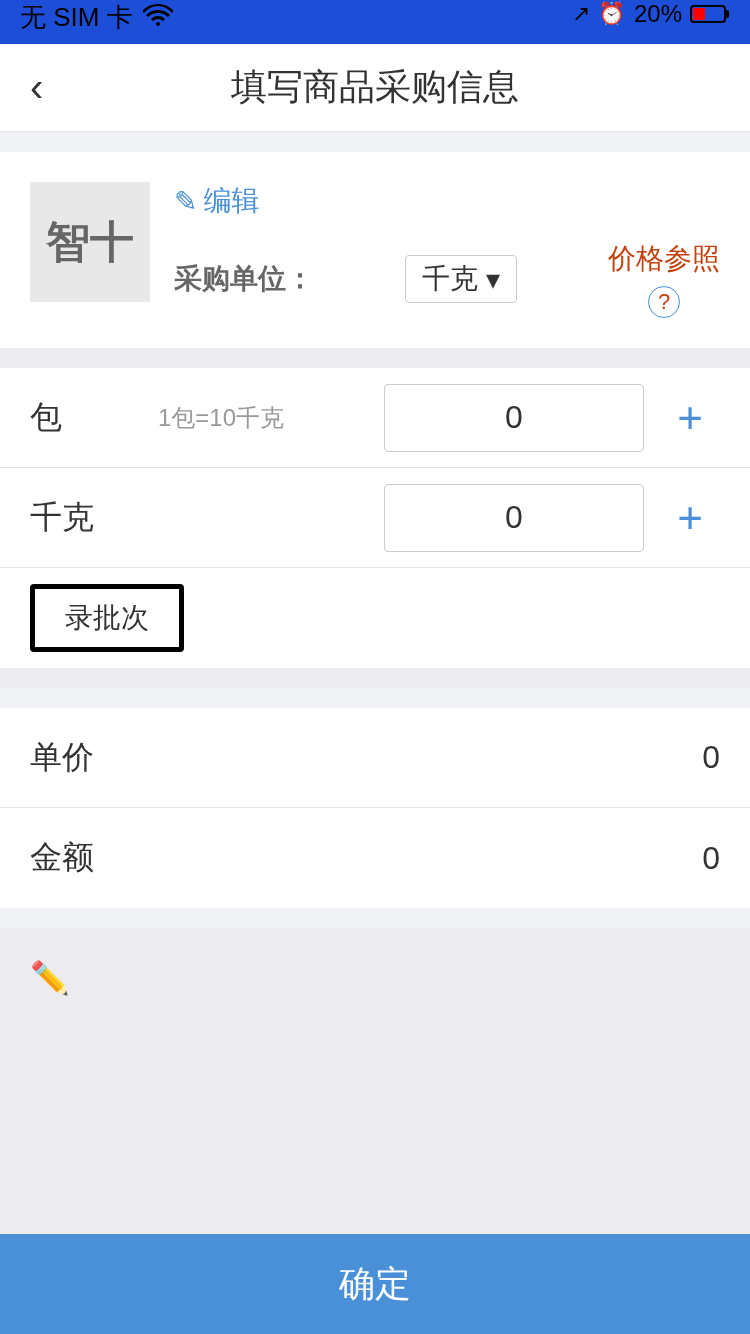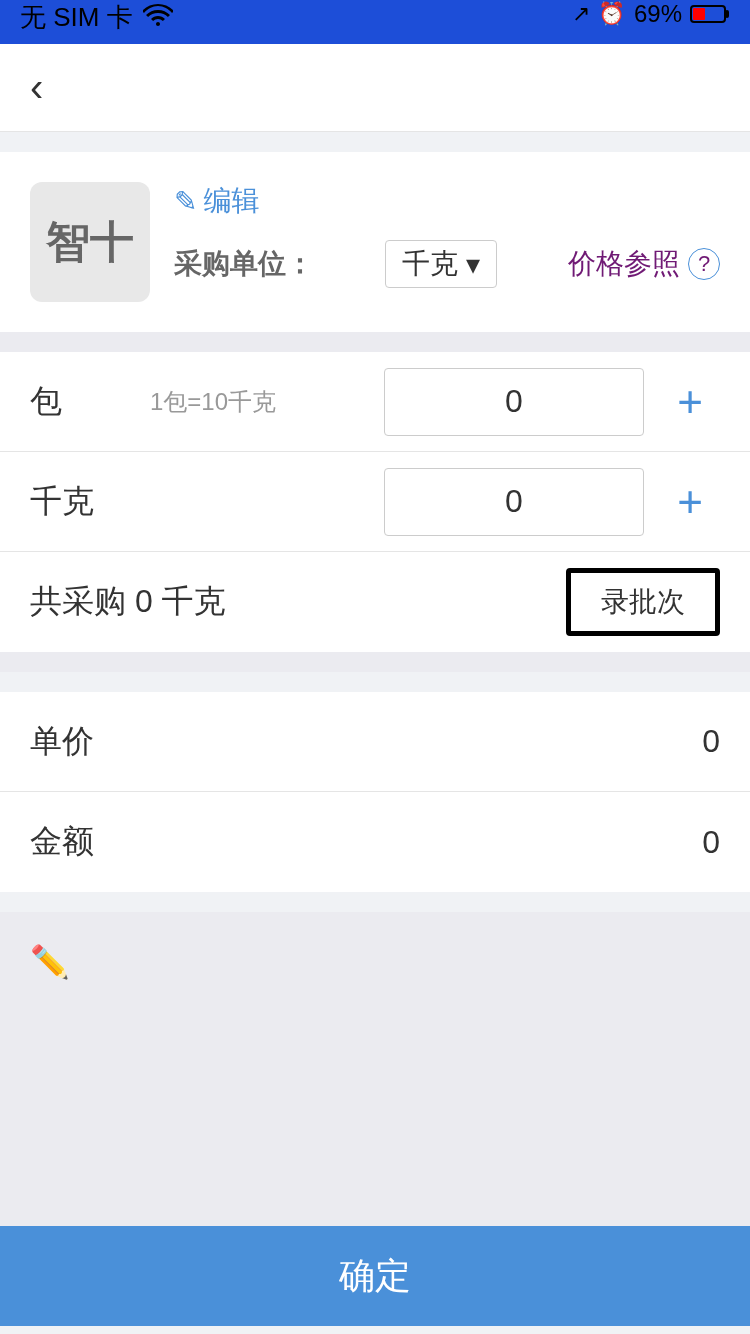--- a/index.html
+++ b/index.html
@@ -72,21 +72,21 @@
       margin-top: 20px;
       padding: 30px;
       display: flex;
       align-items: flex-start;
       gap: 24px;
     }
     .product-thumb {
       width: 120px;
       height: 120px;
       background: #e8e8e8;
-      border-radius: 12px;
+      border-radius: 0;
       display: flex;
       flex-direction: column;
       align-items: center;
       justify-content: center;
       flex-shrink: 0;
       color: #999;
       font-size: 24px;
     }
     .product-thumb-logo {
       font-size: 44px;
@@ -133,26 +133,27 @@
       border: 1px solid #ccc;
       border-radius: 4px;
       padding: 4px 16px;
       font-size: 28px;
       color: #333;
       background: #fff;
       cursor: pointer;
       gap: 8px;
     }
     .price-ref {
-      color: #701a75;
+      color: #c2410c;
       font-size: 28px;
       display: flex;
       align-items: center;
       gap: 8px;
       cursor: pointer;
+      flex-direction: column;
     }
 
     
     .separator {
       height: 20px;
       background: #ebebf0;
     }
 
     
     .input-section {
@@ -166,20 +167,21 @@
       border-bottom: 1px solid #e5e5e5;
     }
     .input-row-label {
       font-size: 32px;
       color: #333;
       min-width: 120px;
     }
     .input-row-sublabel {
       font-size: 24px;
       color: #999;
+      margin-left: 8px;
     }
     .input-field-wrap {
       flex: 1;
       display: flex;
       align-items: center;
       justify-content: flex-end;
       gap: 16px;
     }
     .input-box {
       width: 260px;
@@ -285,21 +287,21 @@
       width: 750px;
       height: 100px;
       background: #4a90d9;
       display: flex;
       align-items: center;
       justify-content: center;
       color: #fff;
       font-size: 36px;
       cursor: pointer;
       position: fixed;
-      bottom: 8px;
+      bottom: 0;
       left: 0;
     }
   </style>
 </head>
 <body>
 
 <div class="status-bar">
   <div class="status-left">
     <span>无 SIM 卡</span>
     <span>
@@ -307,33 +309,34 @@
         <path d="M15 18c1.1 0 2 .9 2 2s-.9 2-2 2-2-.9-2-2 .9-2 2-2z" fill="#000"></path>
         <path d="M15 12c2.7 0 5.2 1.1 7 2.9l-2.1 2.1C18.5 15.8 16.8 15 15 15s-3.5.8-4.9 2L8 14.9C9.8 13.1 12.3 12 15 12z" fill="#000"></path>
         <path d="M15 6C19.6 6 23.8 7.9 27 11l-2.1 2.1C22.5 10.5 19 9 15 9s-7.5 1.5-9.9 4.1L3 11C6.2 7.9 10.4 6 15 6z" fill="#000"></path>
         <path d="M15 0C21.3 0 27 2.6 31 7L29 9C25.6 4.9 20.6 2 15 2S4.4 4.9 1 9L-1 7C3 2.6 8.7 0 15 0z" fill="#000"></path>
       </svg>
     </span>
   </div>
   <div class="status-right">
     <span style="font-size:22px;">↗</span>
     <span style="font-size:22px;">⏰</span>
-    <span>69%</span>
+    <span>20%</span>
     <span style="display:inline-flex;align-items:center;">
       <svg width="40" height="22" viewBox="0 0 40 22">
         <rect x="1" y="3" width="34" height="16" rx="3" stroke="#000" stroke-width="2" fill="none"></rect>
         <rect x="3" y="5" width="12" height="12" rx="1" fill="#f00"></rect>
         <rect x="35" y="7" width="4" height="8" rx="2" fill="#000"></rect>
       </svg>
     </span>
   </div>
 </div>
 
 <div class="nav-bar">
   <span class="nav-back">‹</span>
+  <span class="nav-title">填写商品采购信息</span>
 </div>
 
 <div class="product-card">
   <div class="product-thumb">
     <span class="product-thumb-logo">智十</span>
   </div>
   <div class="product-info">
     <div class="product-header">
       <div class="edit-btn">
         <span>✎</span>
@@ -369,21 +372,20 @@
 
   <div class="input-row">
     <span class="input-row-label">千克</span>
     <div class="input-field-wrap">
       <div class="input-box">0</div>
       <div class="plus-btn">+</div>
     </div>
   </div>
 
   <div class="summary-row">
-    <span class="summary-text">共采购 0 千克</span>
     <div class="batch-btn">录批次</div>
   </div>
 </div>
 
 <div class="separator"></div>
 
 <div class="detail-section">
   <div class="detail-row">
     <span class="detail-label">单价</span>
     <span class="detail-value">0</span>

